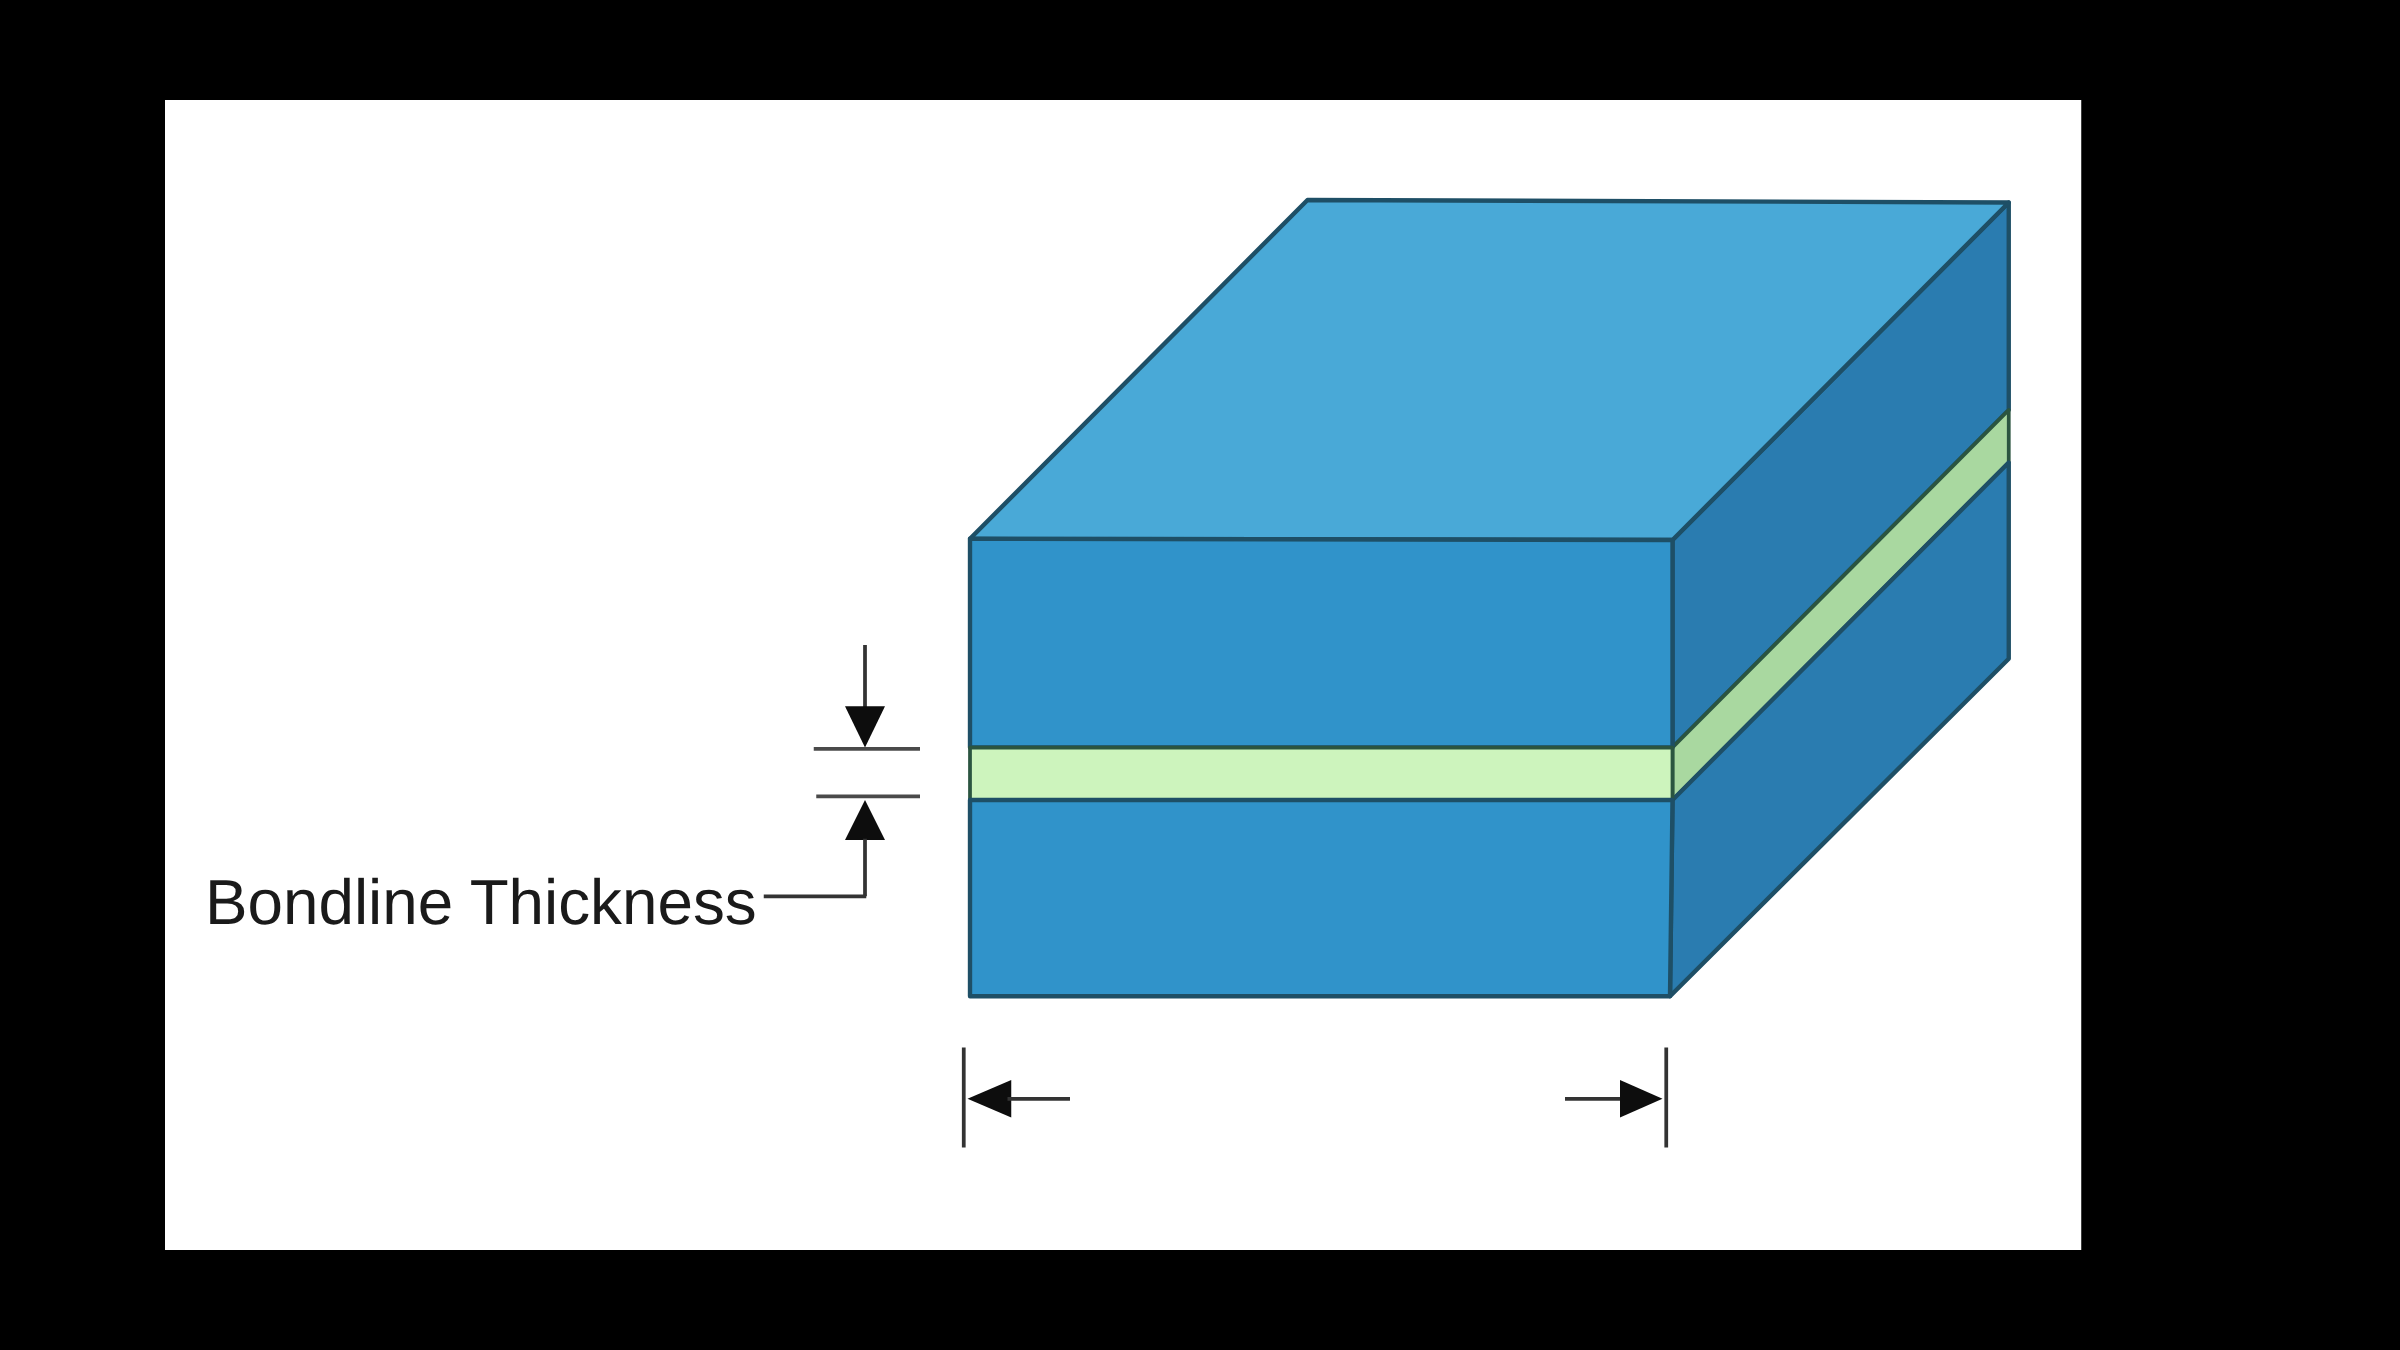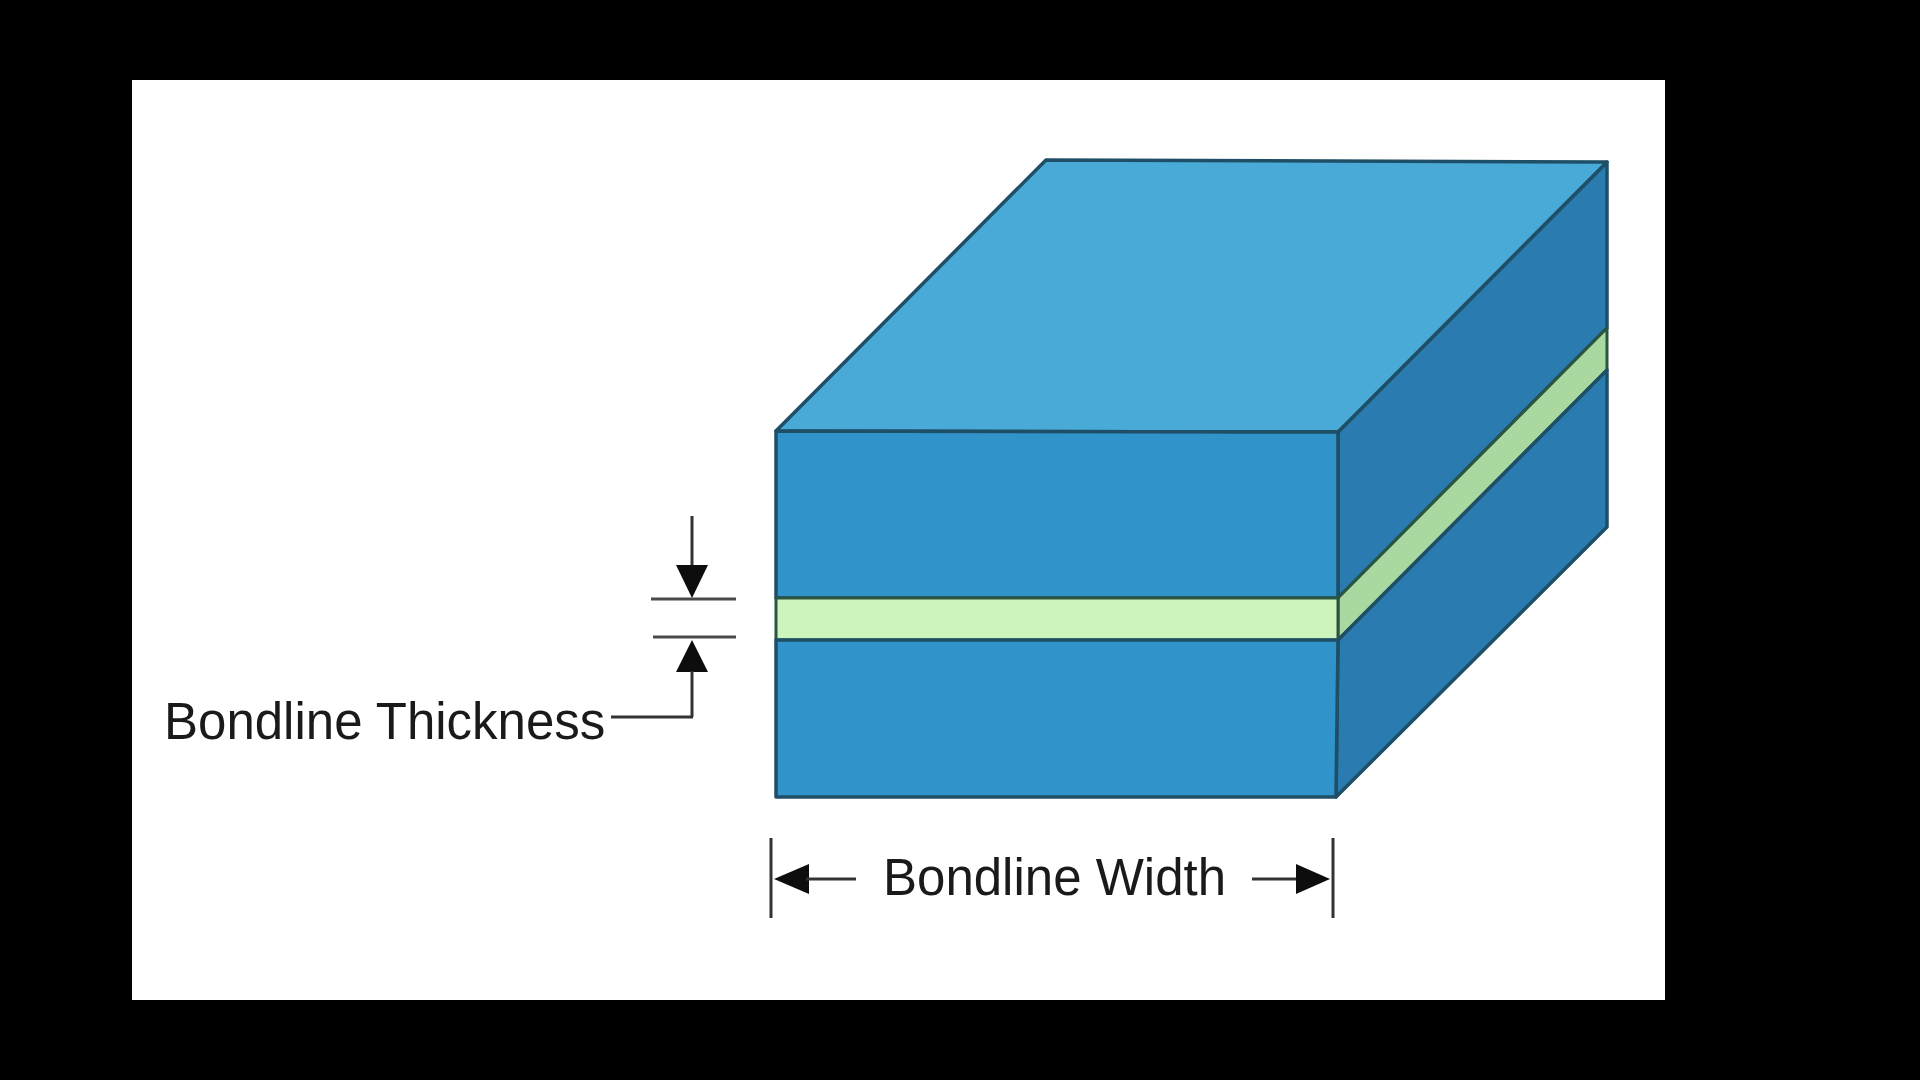--- a/index.html
+++ b/index.html
@@ -85,15 +85,14 @@
     <line class="dim-line" x1="771" y1="838" x2="771" y2="918"></line>
     <polygon points="774,879 809,864 809,894" fill="#0d0d0d"></polygon>
     <line class="dim-line" x1="806" y1="879" x2="856" y2="879"></line>
     <line class="dim-line" x1="1252" y1="879" x2="1300" y2="879"></line>
     <polygon points="1330,879 1296,864 1296,894" fill="#0d0d0d"></polygon>
     <line class="dim-line" x1="1333" y1="838" x2="1333" y2="918"></line>
   </svg>
 
   <div class="label label-thickness">Bondline Thickness</div>
 
-  <div class="label label-width">Bondline Width</div>
 
 </div>
 
 </body></html>

